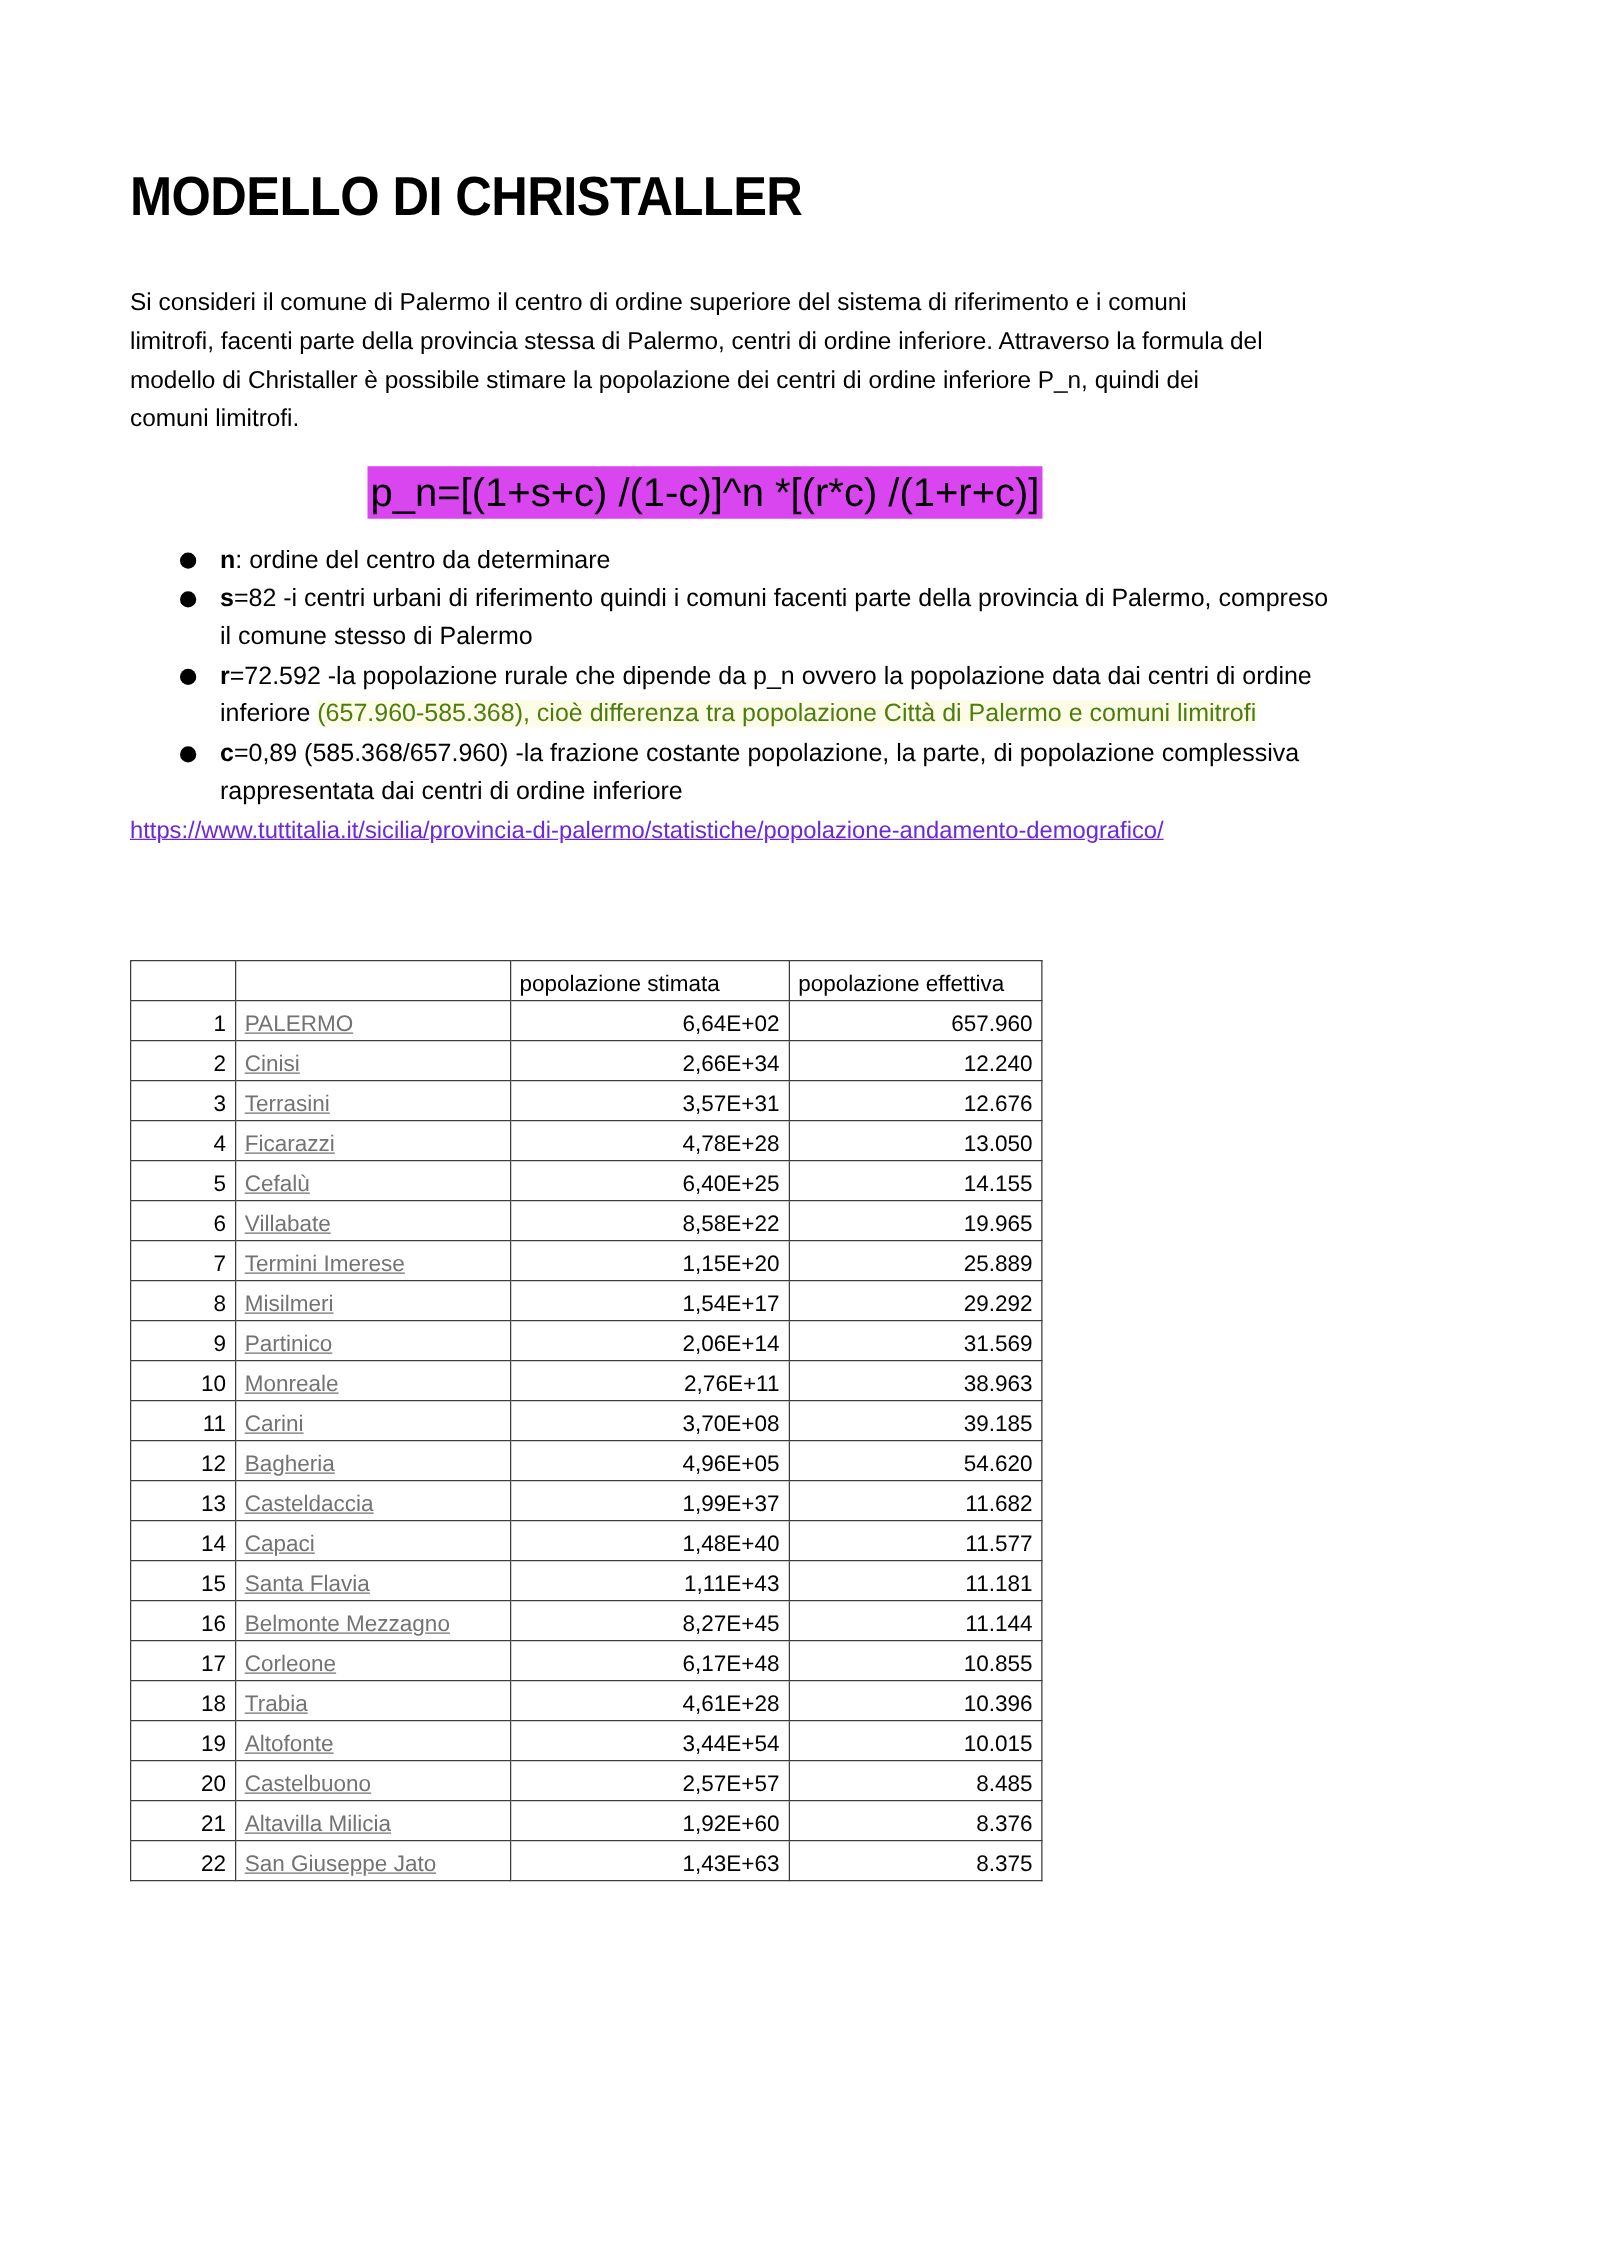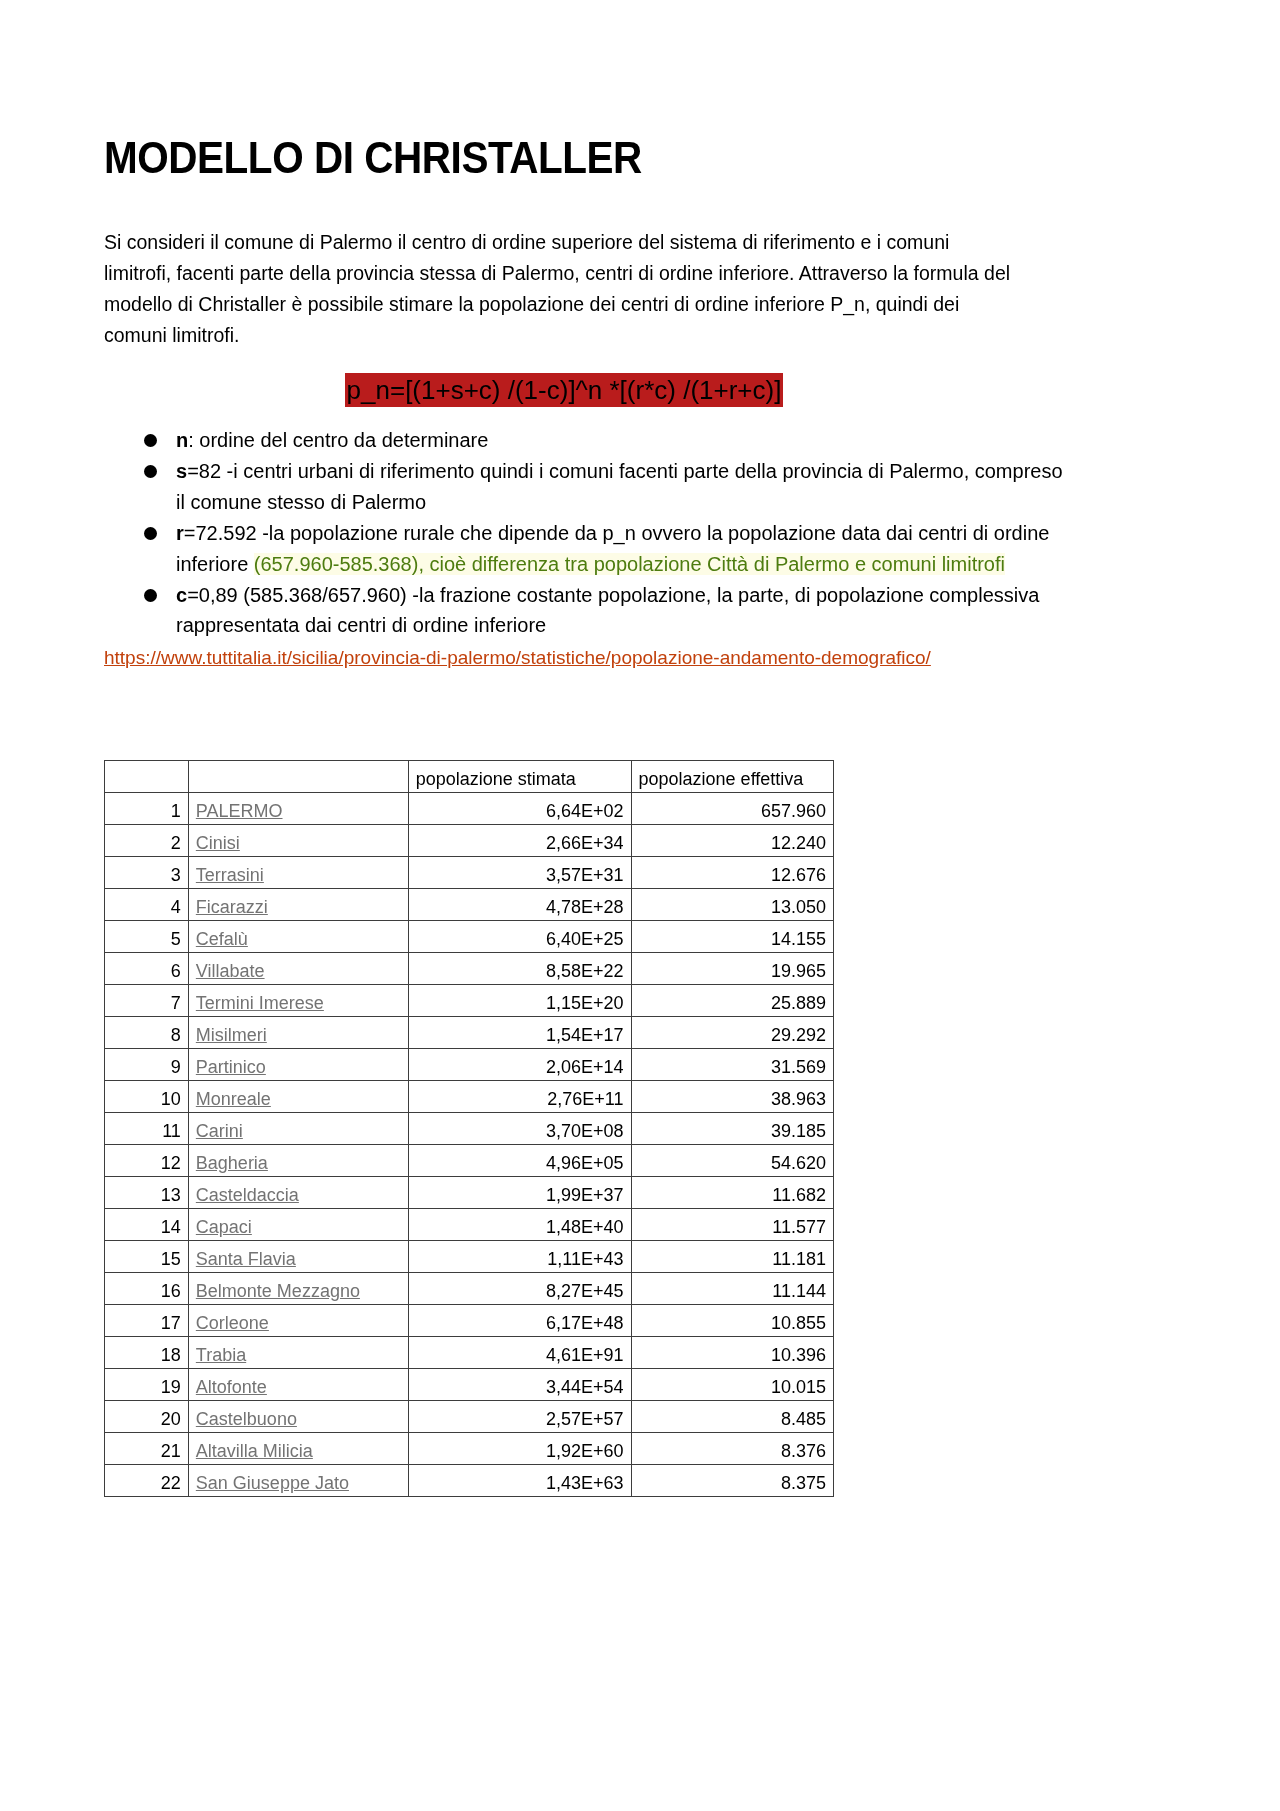--- a/index.html
+++ b/index.html
@@ -53,22 +53,22 @@
     text-align: left;
   }
 
   
   .formula-wrap {
     text-align: center;
     padding-top: 22px;
   }
   .formula {
     display: inline-block;
-    background: #b91c1c;
-    font-size: 26px;
+    background: #d946ef;
+    font-size: 32px;
     line-height: 1.25;
     padding: 1px 2px;
     white-space: nowrap;
   }
 
   
   ul.bullets {
     list-style: none;
     margin: 0;
     padding: 18px 0 0 0;
@@ -94,21 +94,21 @@
   .var { font-weight: bold; }
   .olive {
     color: #4d7c0f;
     background: #fdfce6;
   }
 
   
   .srclink {
     display: block;
     font-size: 19px;
-    color: #c2410c;
+    color: #6d28d9;
     text-decoration: underline;
     line-height: 1.5;
     padding-top: 2px;
     white-space: nowrap;
   }
 
   
   .table-wrap {
     padding-top: 88px;
   }
@@ -315,21 +315,21 @@
             </tr>
             <tr>
               <td class="idx">17</td>
               <td class="name"><span class="lnk">Corleone</span></td>
               <td class="est">6,17E+48</td>
               <td class="eff">10.855</td>
             </tr>
             <tr>
               <td class="idx">18</td>
               <td class="name"><span class="lnk">Trabia</span></td>
-              <td class="est">4,61E+91</td>
+              <td class="est">4,61E+28</td>
               <td class="eff">10.396</td>
             </tr>
             <tr>
               <td class="idx">19</td>
               <td class="name"><span class="lnk">Altofonte</span></td>
               <td class="est">3,44E+54</td>
               <td class="eff">10.015</td>
             </tr>
             <tr>
               <td class="idx">20</td>

